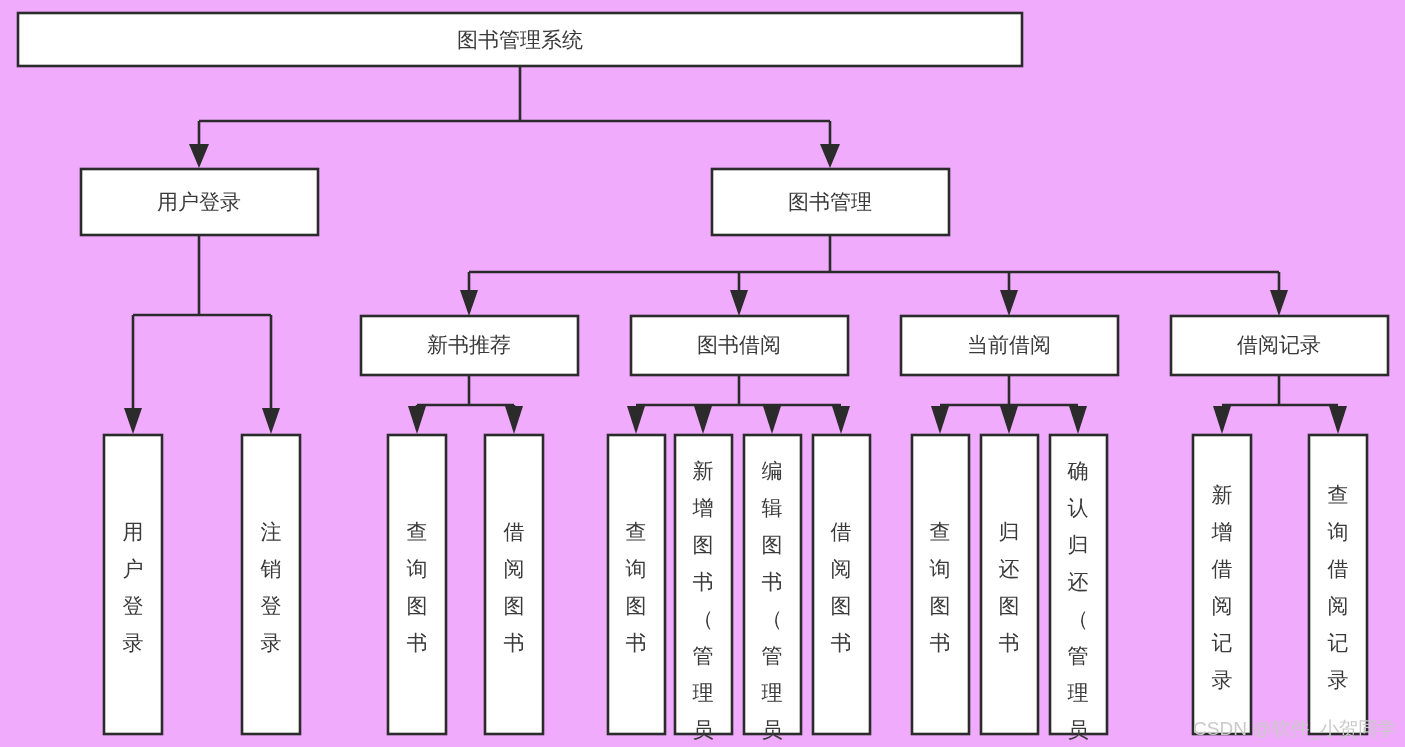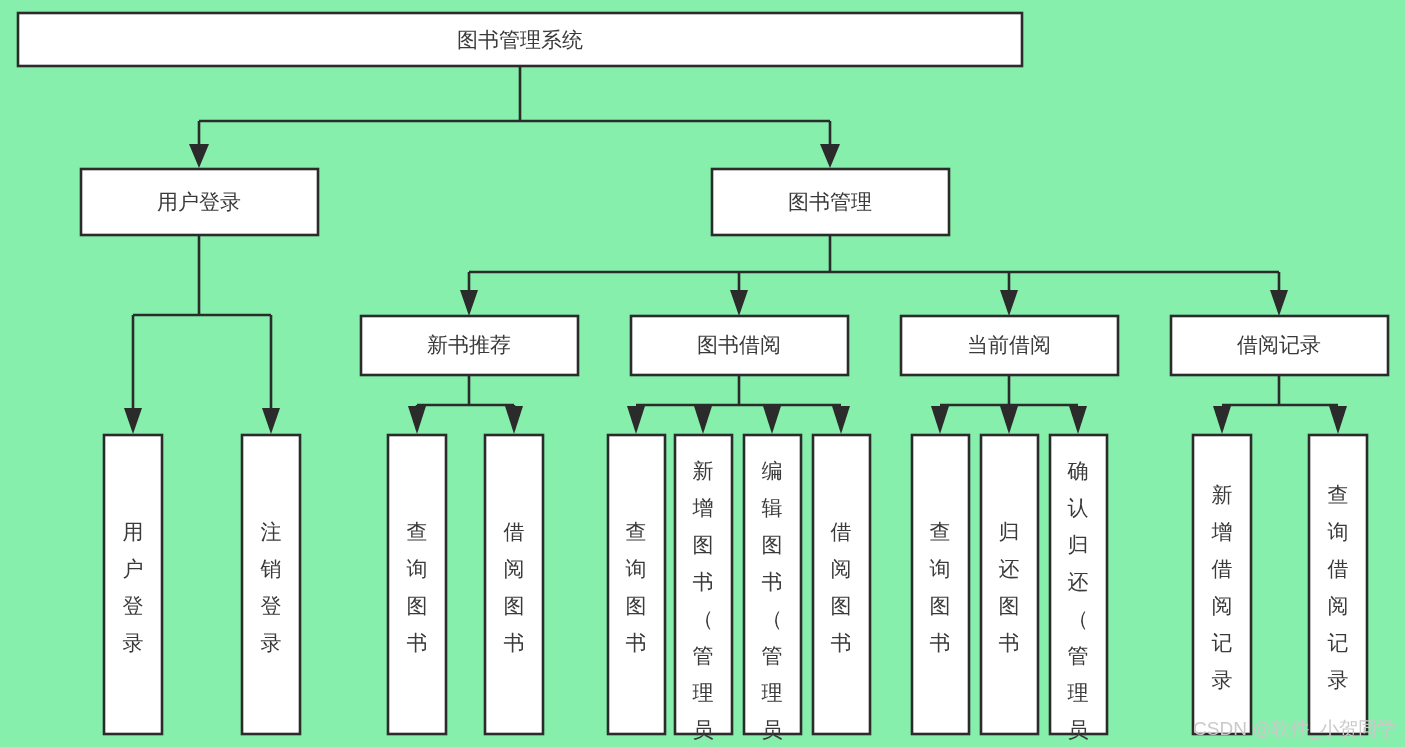--- a/index.html
+++ b/index.html
@@ -8,21 +8,21 @@
     padding: 0;
     background: #ffffff;
   }
   body {
     font-family: "Liberation Sans", "DejaVu Sans", sans-serif;
   }
   #diagram-root {
     position: relative;
     width: 1405px;
     height: 747px;
-    background: #86efac;
+    background: #f0abfc;
     overflow: hidden;
   }
   svg.diagram-canvas {
     position: absolute;
     left: 0;
     top: 0;
     width: 1405px;
     height: 747px;
     display: block;
   }

